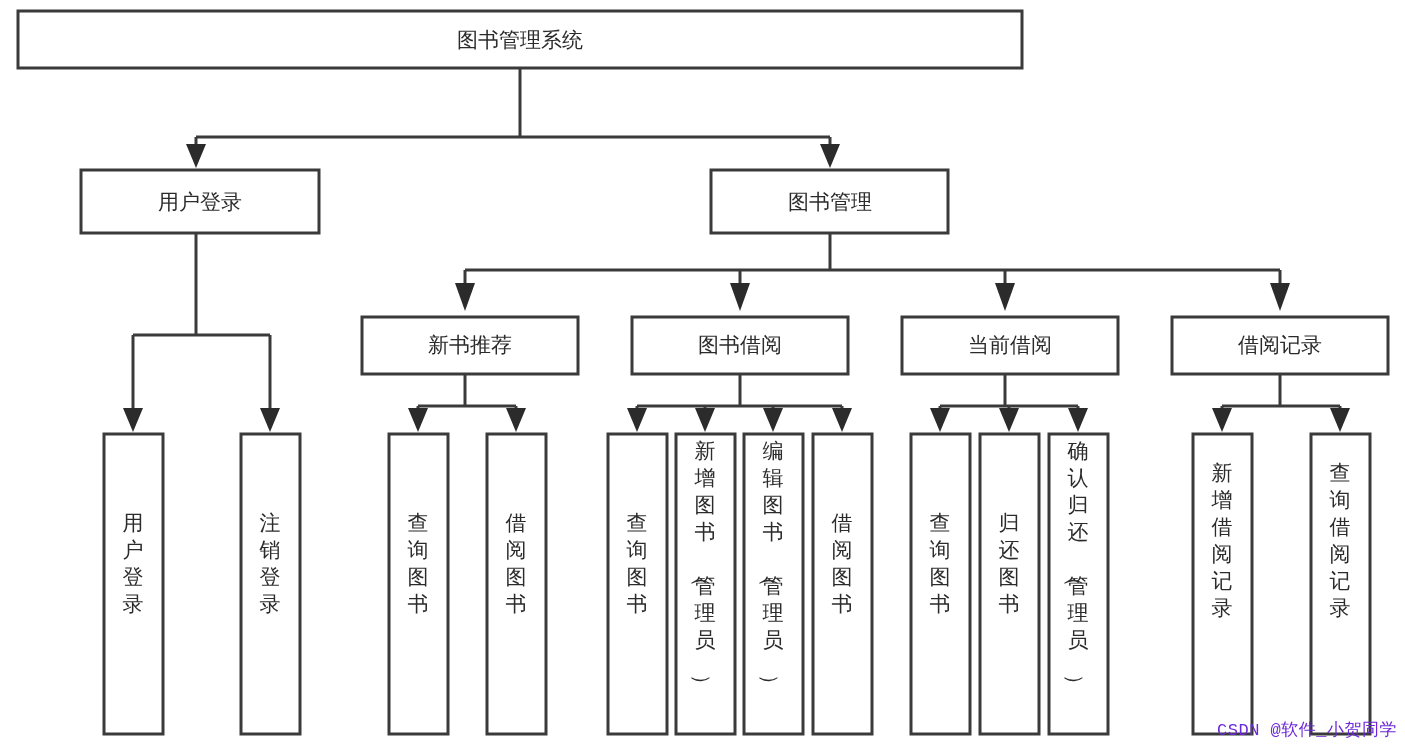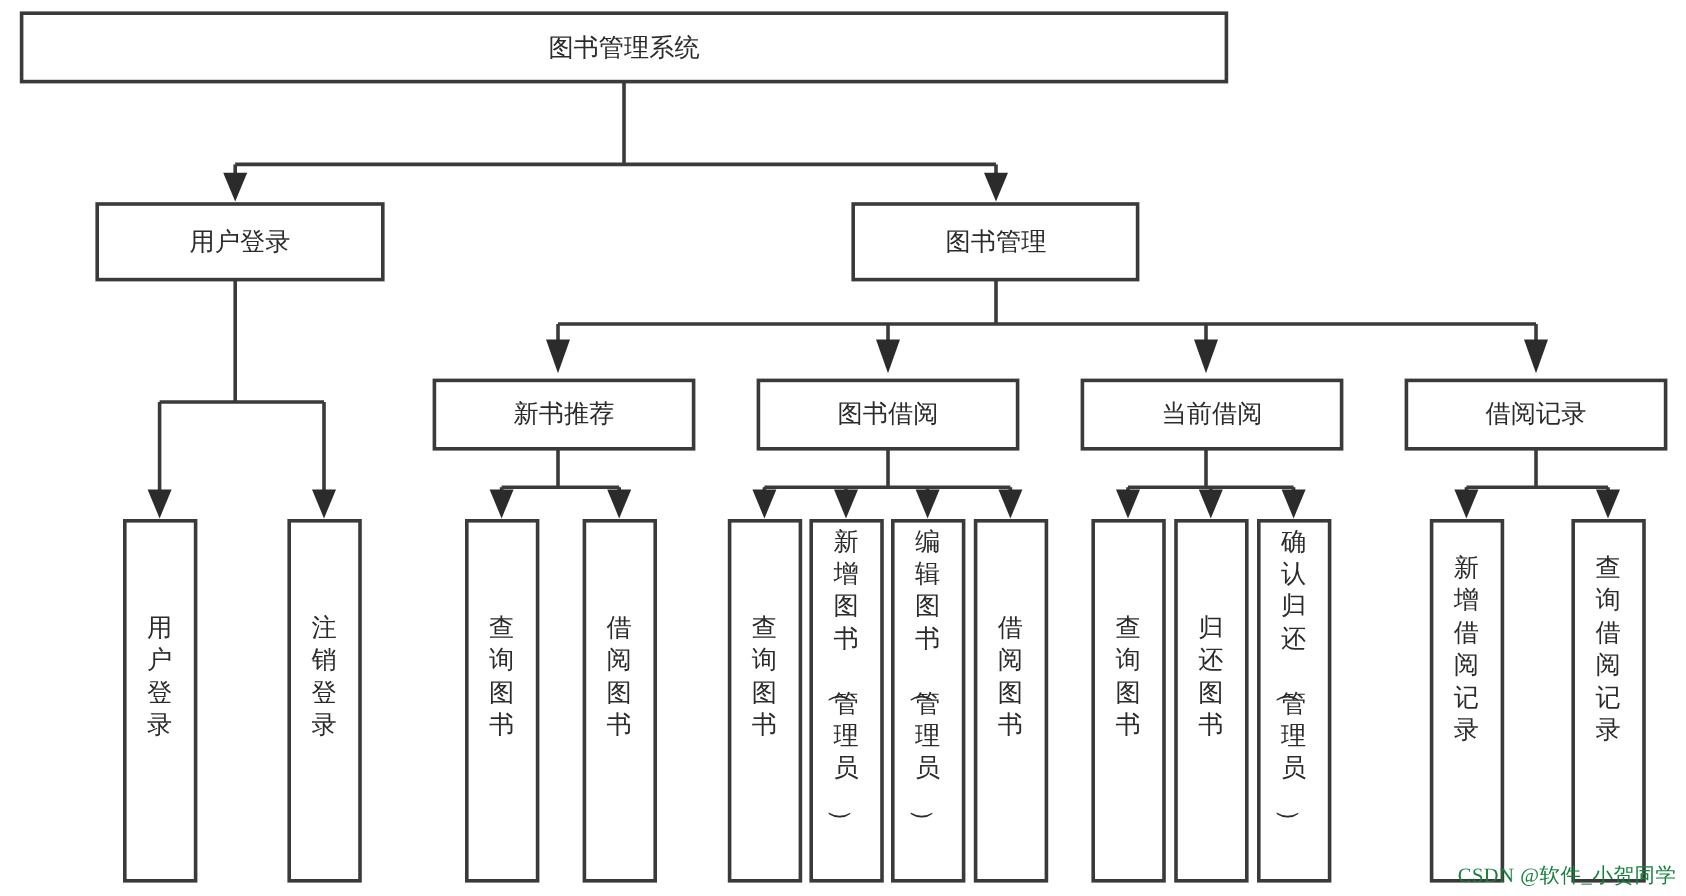--- a/index.html
+++ b/index.html
@@ -43,23 +43,23 @@
     fill: none;
   }
   .arrow-head {
     fill: #2b2b2b;
     stroke: none;
   }
   .watermark {
     position: absolute;
     right: 8px;
     bottom: 6px;
-    font-family: Liberation Serif, serif;
+    font-family: Liberation Mono, monospace;
     font-size: 17px;
-    color: #15803d;
+    color: #6d28d9;
     letter-spacing: 0.5px;
     white-space: nowrap;
     pointer-events: none;
   }
 </style>
 </head>
 <body>
 
 <svg id="diagram" viewBox="0 0 1405 747">
 

